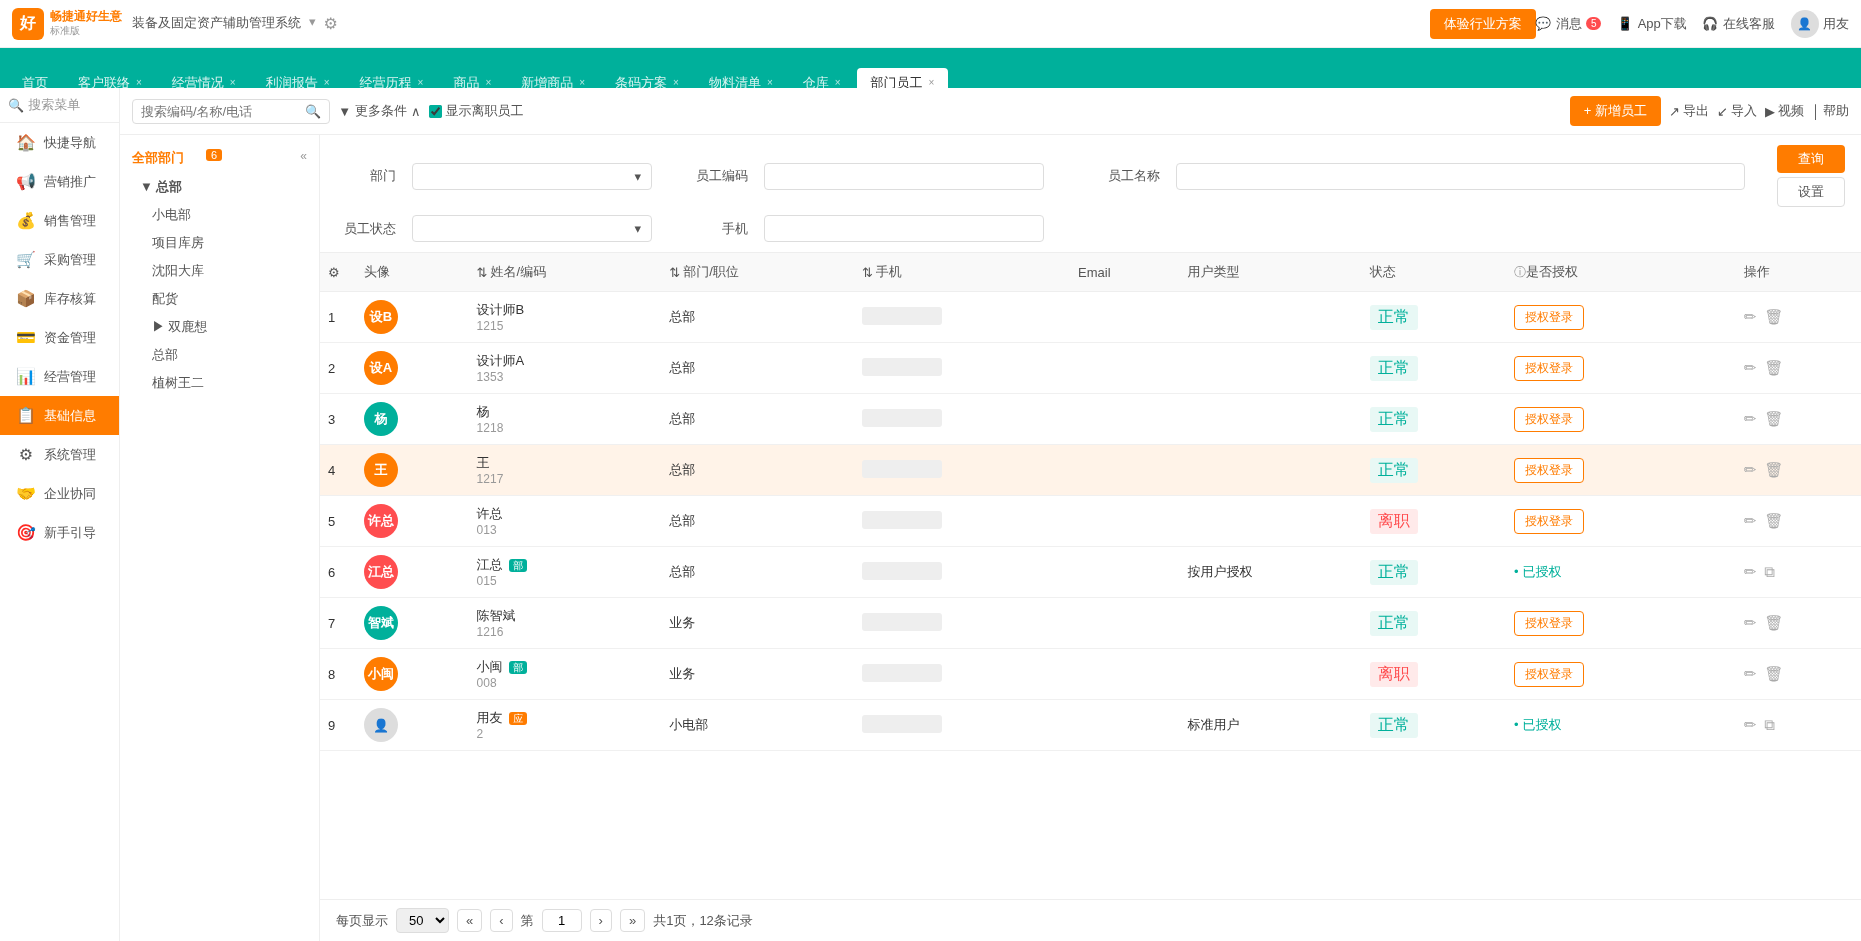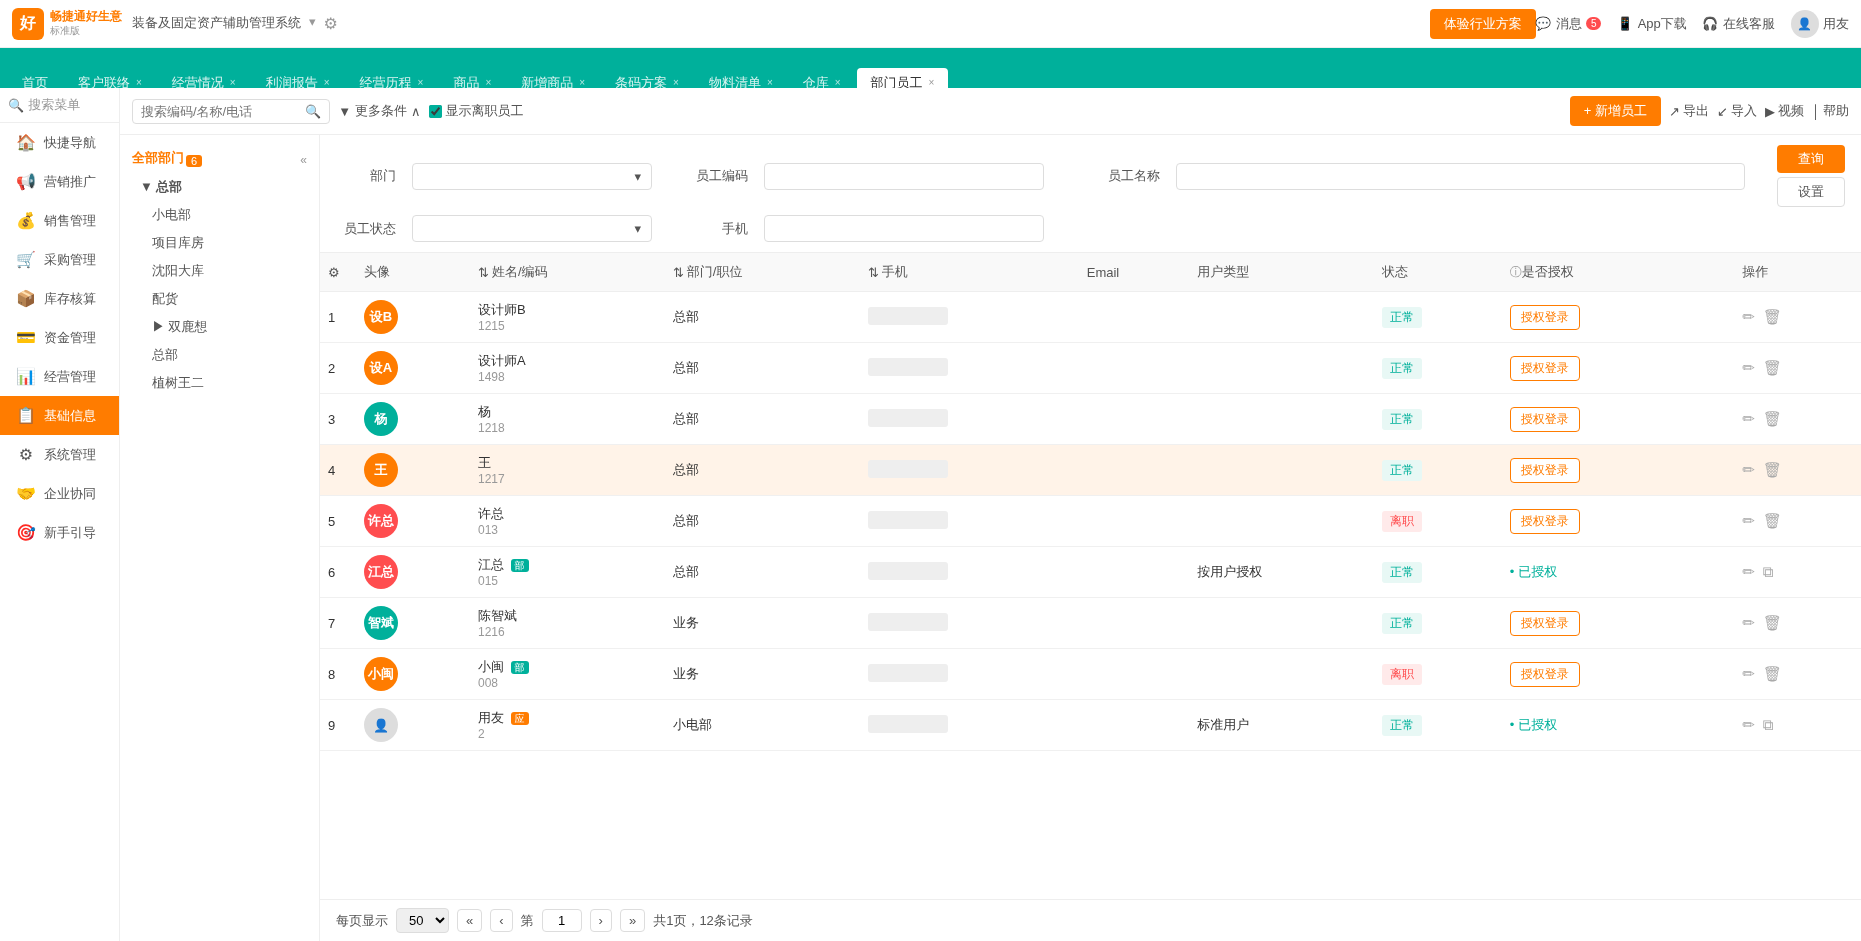--- a/index.html
+++ b/index.html
@@ -36,21 +36,21 @@
     .sidebar-menu-item .menu-icon { font-size: 16px; width: 20px; text-align: center; }
 
     
     .content { flex: 1; display: flex; flex-direction: column; overflow: hidden; background: #f5f5f5; }
 
     
     .content-body { display: flex; flex: 1; overflow: hidden; }
 
     
     .dept-panel { width: 200px; background: #fff; border-right: 1px solid #eee; flex-shrink: 0; overflow-y: auto; padding: 8px 0; }
-    .dept-header { display: flex; align-items: flex-end; padding: 6px 12px; gap: 2px; }
+    .dept-header { display: flex; align-items: flex-start; padding: 6px 12px; gap: 22px; }
     .dept-all { font-weight: bold; color: #ff7c00; font-size: 13px; }
     .dept-count-badge { background: #ff7c00; color: white; border-radius: 3px; font-size: 11px; padding: 0 5px; }
     .dept-collapse-btn { margin-left: auto; cursor: pointer; color: #999; font-size: 12px; }
     .dept-tree { padding: 0 0 0 8px; font-family: Liberation Serif, serif; }
     .dept-item { padding: 5px 12px; cursor: pointer; color: #555; font-size: 13px; display: flex; align-items: center; gap: 4px; }
     .dept-sub { padding-left: 24px; }
 
     
     .employee-area { flex: 1; display: flex; flex-direction: column; overflow: hidden; }
 
@@ -77,21 +77,21 @@
 
     
     .table-wrapper { flex: 1; overflow-y: auto; background: #fff; }
     table { width: 100%; border-collapse: collapse; }
     thead tr { background: #f9f9f9; }
     th { padding: 10px 8px; text-align: left; font-size: 13px; color: #555; font-weight: normal; border-bottom: 1px solid #eee; white-space: nowrap; }
     td { padding: 8px 8px; font-size: 13px; color: #333; border-bottom: 1px solid #f0f0f0; vertical-align: middle; }
     tr.highlighted { background: #fff3e8; }
     .avatar-circle { width: 34px; height: 34px; border-radius: 50%; display: flex; align-items: center; justify-content: center; color: white; font-size: 13px; font-weight: bold; flex-shrink: 0; }
     .avatar-default { background: #ddd; color: #999; }
-    .status-badge { display: inline-block; padding: 2px 8px; border-radius: 3px; font-size: 12px; }
+    .status-badge { display: inline-block; padding: 2px 8px; border-radius: 3px; font-size: 16px; }
     .status-normal { background: #e8f8f5; color: #00b09b; }
     .status-resigned { background: #ffeaea; color: #ff4d4f; }
     .auth-btn { border: 1px solid #ff7c00; color: #ff7c00; background: white; border-radius: 4px; padding: 3px 10px; cursor: pointer; font-size: 12px; }
     .authorized { color: #00b09b; font-size: 13px; }
     .authorized::before { content: '•'; margin-right: 4px; }
     .action-icons { display: flex; gap: 8px; }
     .action-icon { color: #aaa; cursor: pointer; font-size: 15px; }
     .phone-blur { background: #eee; border-radius: 3px; width: 80px; height: 18px; display: inline-block; }
     .dept-badge { background: #00b09b; color: white; border-radius: 3px; font-size: 10px; padding: 1px 4px; margin-left: 3px; }
     .dept-badge-orange { background: #ff7c00; color: white; border-radius: 3px; font-size: 10px; padding: 1px 4px; margin-left: 3px; }
@@ -354,21 +354,21 @@
                 </td>
               </tr>
 
               <tr>
                 <td>2</td>
                 <td>
                   <div class="avatar-circle" style="background:#ff7c00;">设A</div>
                 </td>
                 <td>
                   <div>设计师A</div>
-                  <div style="color:#999;font-size:12px;">1498</div>
+                  <div style="color:#999;font-size:12px;">1353</div>
                 </td>
                 <td>总部</td>
                 <td><span class="phone-blur"></span></td>
                 <td></td>
                 <td></td>
                 <td><span class="status-badge status-normal">正常</span></td>
                 <td>
                   <button class="auth-btn">授权登录</button>
                 </td>
                 <td></td>

